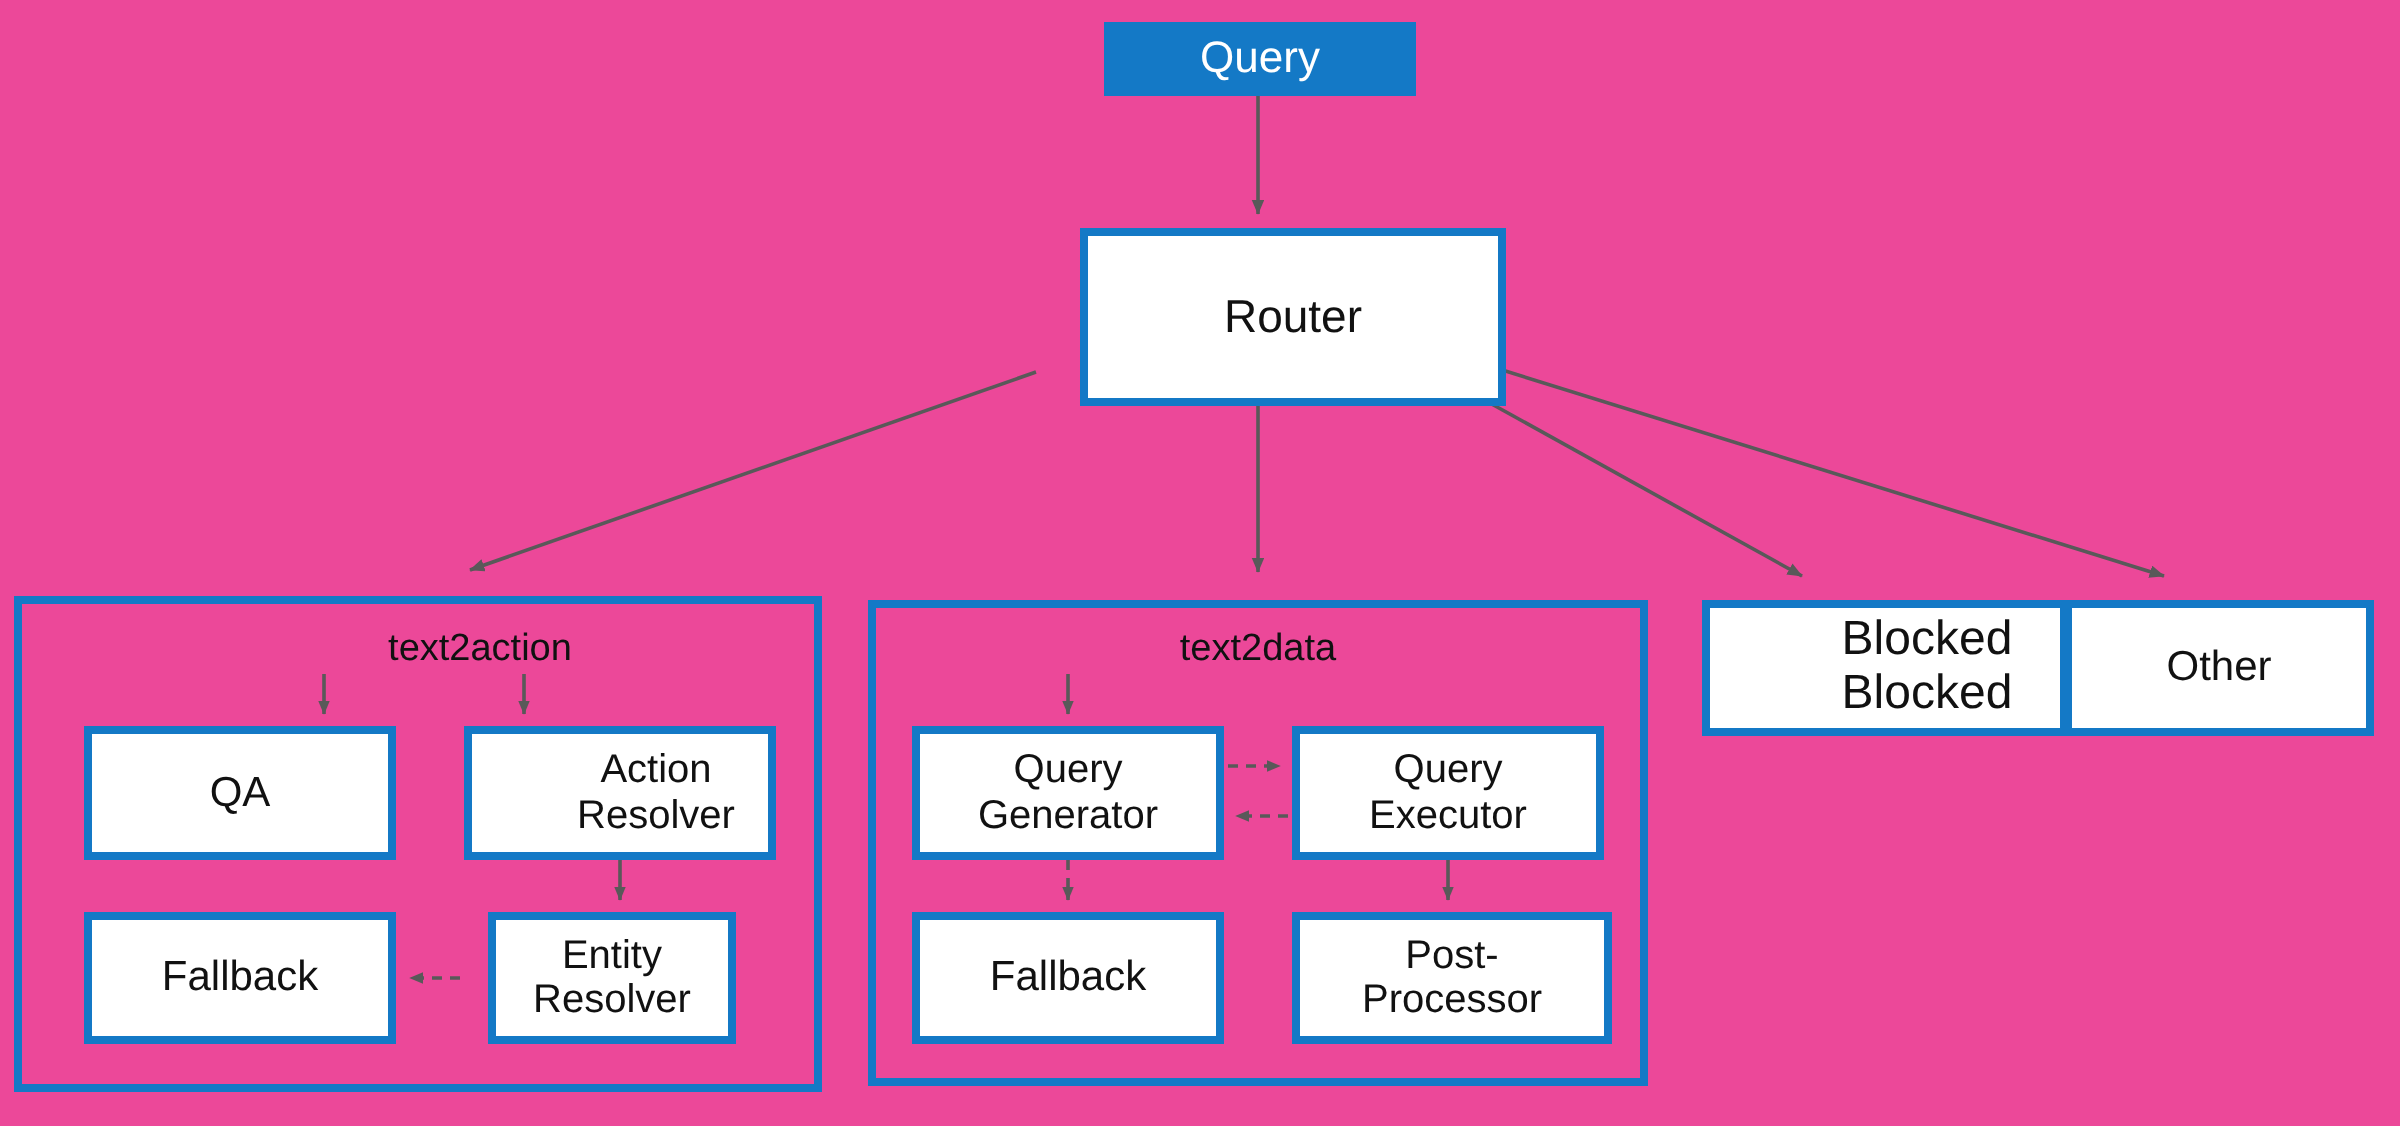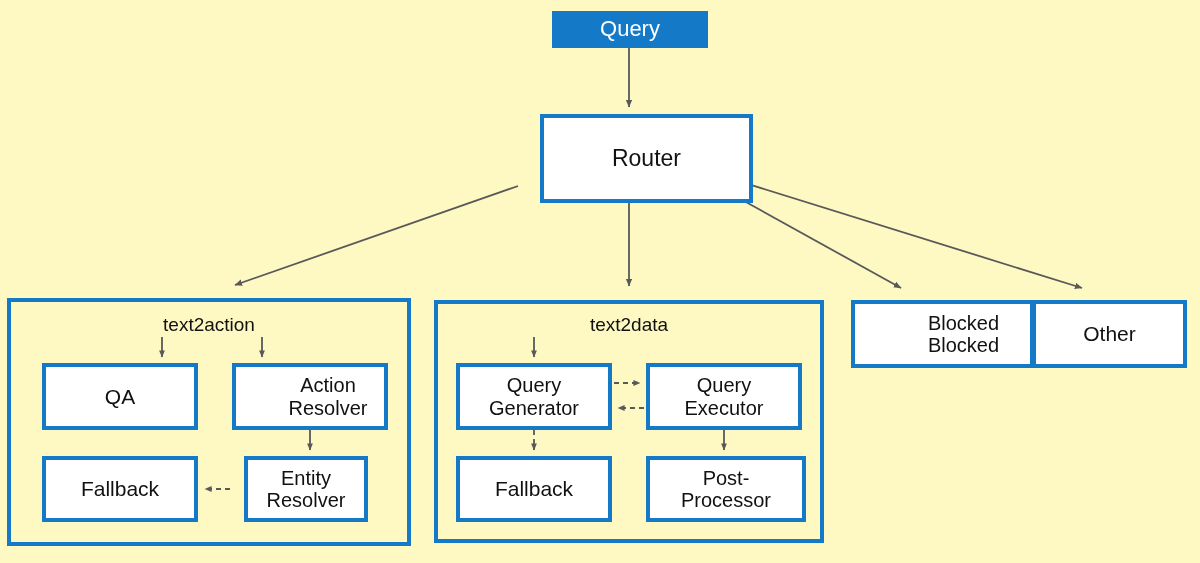--- a/index.html
+++ b/index.html
@@ -4,21 +4,21 @@
 <style>
   html, body {
     margin: 0;
     padding: 0;
     background: #ffffff;
   }
   #canvas {
     position: relative;
     width: 1200px;
     height: 563px;
-    background: #fef9c3;
+    background: #ec4899;
     font-family: "Liberation Sans", sans-serif;
     overflow: hidden;
   }
   svg.edges {
     position: absolute;
     left: 0;
     top: 0;
     width: 1200px;
     height: 563px;
     pointer-events: none;
@@ -52,27 +52,27 @@
     position: absolute;
     font-size: 19px;
     color: #111111;
     text-align: center;
     white-space: nowrap;
     z-index: 2;
   }
   
   #node-query        { left:552px; top:11px;  width:156px; height:37px;  font-size:22px; }
   #node-router       { left:520px; top:114px; width:213px; height:89px;  font-size:23px;margin-left:20px; }
-  #node-blocked      { left:851px; top:300px; width:183px; height:68px;  font-size:20px;padding-left:42px; }
+  #node-blocked      { left:851px; top:300px; width:183px; height:68px;  font-size:24px;padding-left:42px; }
   #node-other        { left:1032px;top:300px; width:155px; height:68px;  font-size:21px; }
 
   #group-text2action { left:7px;   top:298px; width:404px; height:248px; }
   #group-text2data   { left:434px; top:300px; width:390px; height:243px; }
 
-  #label-text2action { left:7px;   top:314px; width:404px; }
+  #label-text2action { left:7px;   top:314px; width:404px;padding-left:31px; }
   #label-text2data   { left:434px; top:314px; width:390px; }
 
   #node-qa           { left:42px;  top:363px; width:156px; height:67px;  font-size:21px; }
   #node-actionres    { left:232px; top:363px; width:156px; height:67px;  font-size:20px;padding-left:36px; }
   #node-fallback-a   { left:42px;  top:456px; width:156px; height:66px;  font-size:21px; }
   #node-entityres    { left:244px; top:456px; width:124px; height:66px;  font-size:20px; }
 
   #node-querygen     { left:456px; top:363px; width:156px; height:67px;  font-size:20px; }
   #node-queryexec    { left:646px; top:363px; width:156px; height:67px;  font-size:20px; }
   #node-fallback-d   { left:456px; top:456px; width:156px; height:66px;  font-size:21px; }

